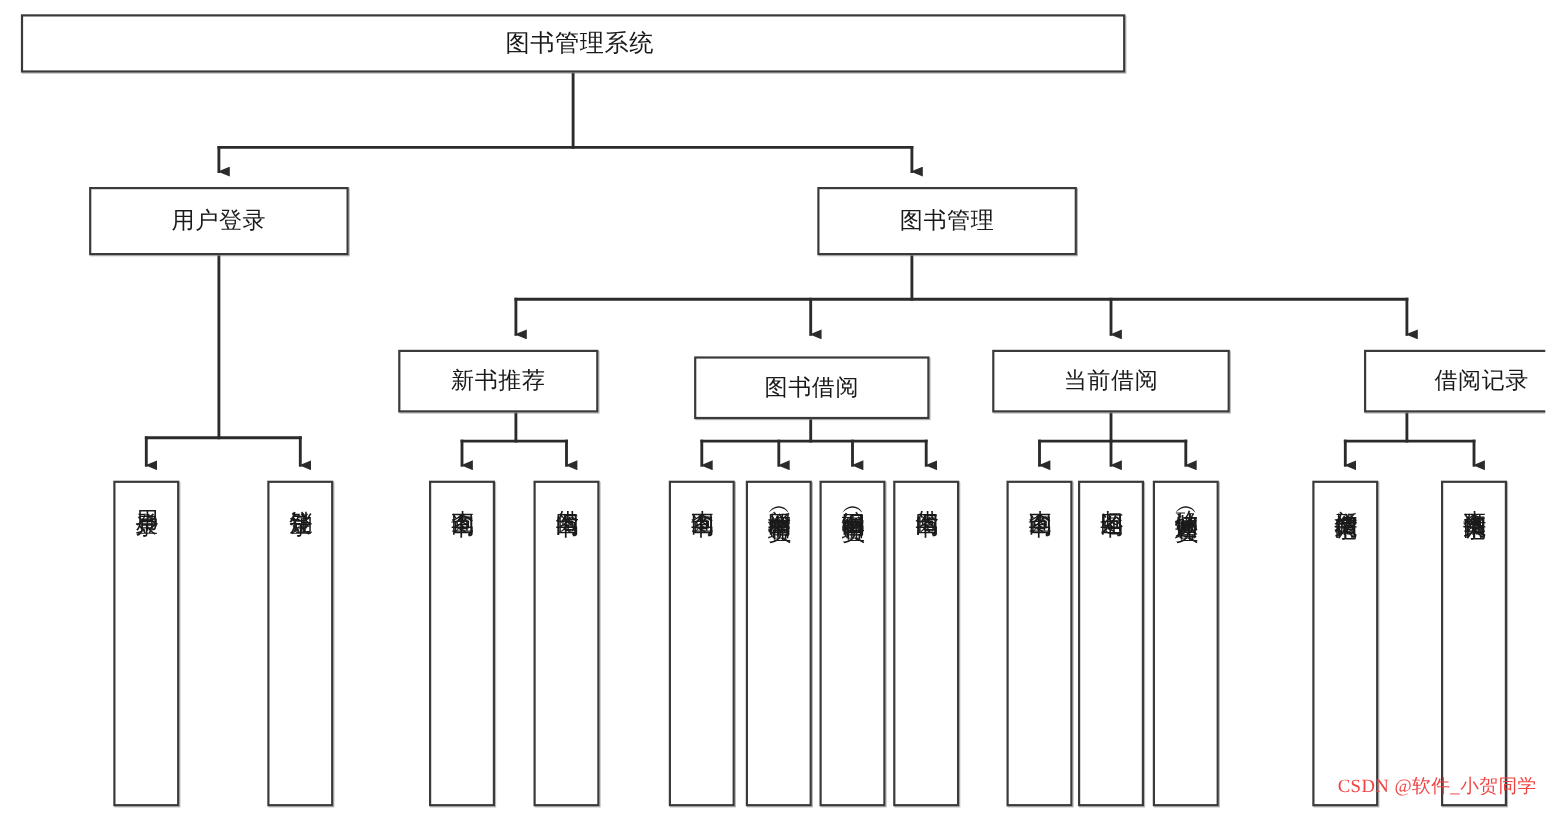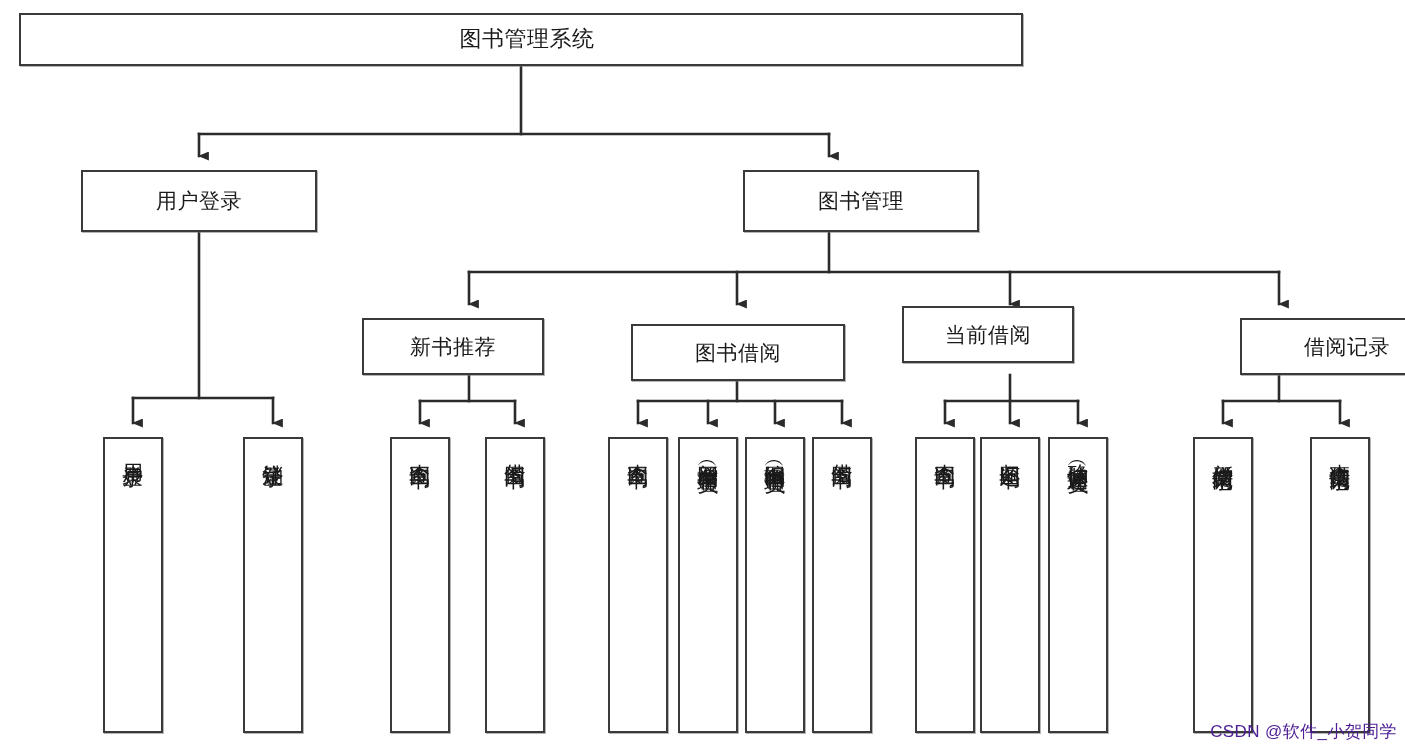--- a/index.html
+++ b/index.html
@@ -61,27 +61,27 @@
     writing-mode: vertical-rl;
     text-orientation: upright;
     font-size: 21px;
     line-height: 1.12;
     letter-spacing: 1.5px;
     white-space: nowrap;
   }
   #watermark {
     position: absolute;
     right: 8px;
-    bottom: 4px;
+    bottom: 21px;
     font-size: 17px;
-    color: #4c1d95;
+    color: #ef4444;
     letter-spacing: 0.4px;
     z-index: 3;
     white-space: nowrap;
-    font-family: Liberation Sans, sans-serif;
+    font-family: Liberation Serif, serif;
   }
 </style>
 </head>
 <body>
 
 <div id="canvas">
 
   <svg id="wires" viewBox="0 0 1405 747" xmlns="http://www.w3.org/2000/svg">
     <defs>
       <marker id="arrow" viewBox="0 0 10 12" refX="5" refY="11" markerWidth="9" markerHeight="11" orient="auto-start-reverse" markerUnits="userSpaceOnUse">
@@ -142,21 +142,21 @@
   <div class="node h" style="left:711px; top:170px; width:236px; height:62px;margin-left:32px;">
     <span class="node-label">图书管理</span>
   </div>
 
   <div class="node h" style="left:362px; top:318px; width:182px; height:57px;">
     <span class="node-label">新书推荐</span>
   </div>
   <div class="node h" style="left:631px; top:324px; width:214px; height:57px;">
     <span class="node-label">图书借阅</span>
   </div>
-  <div class="node h" style="left:902px; top:306px; width:172px; height:57px;">
+  <div class="node h" style="left:902px; top:318px; width:216px; height:57px;">
     <span class="node-label">当前借阅</span>
   </div>
   <div class="node h" style="left:1240px; top:318px; width:214px; height:57px;">
     <span class="node-label">借阅记录</span>
   </div>
 
   <div class="node v" style="left:103px; top:437px; width:60px; height:296px;">
     <span class="node-label">用户登录</span>
   </div>
   <div class="node v" style="left:243px; top:437px; width:60px; height:296px;">

